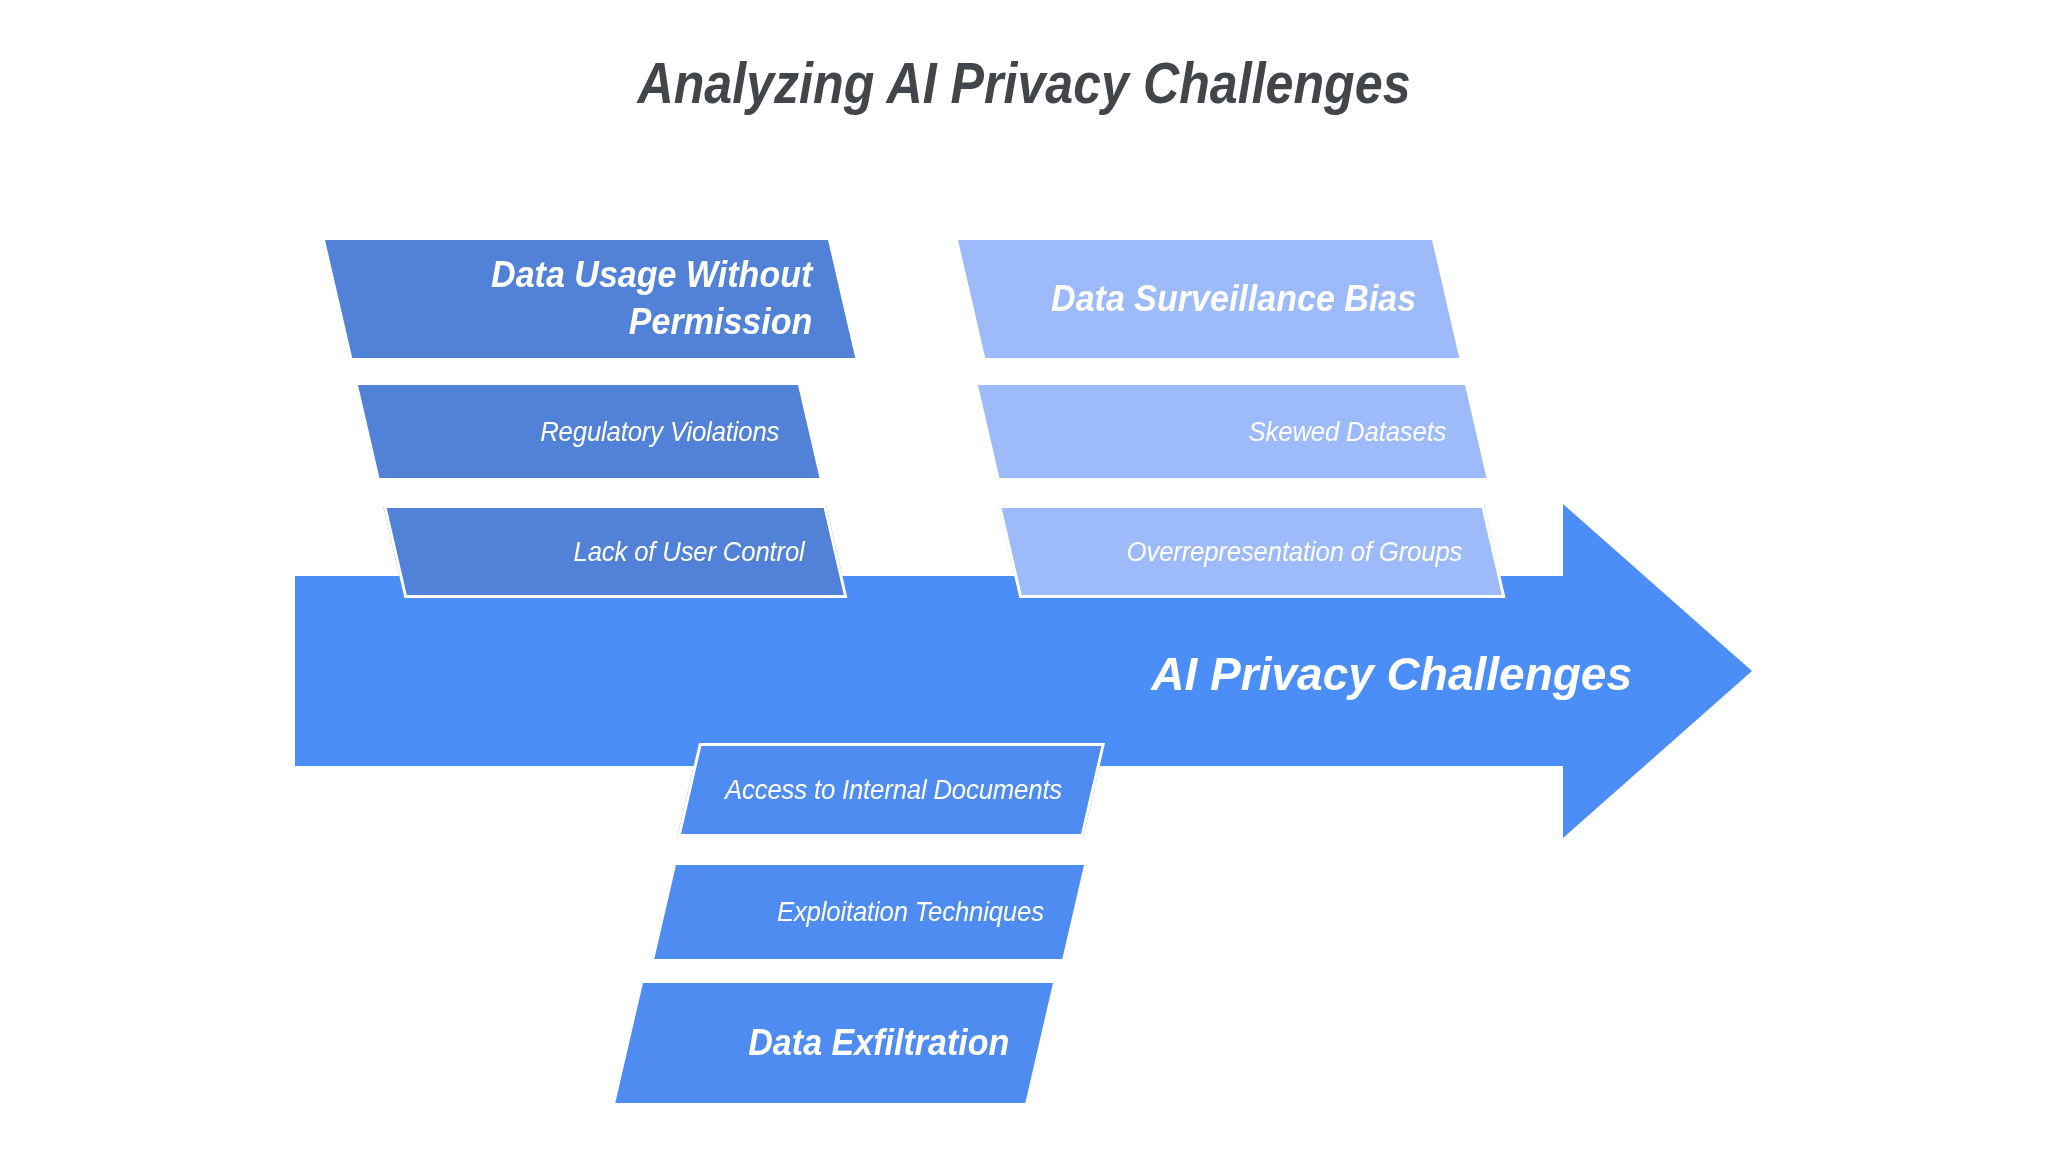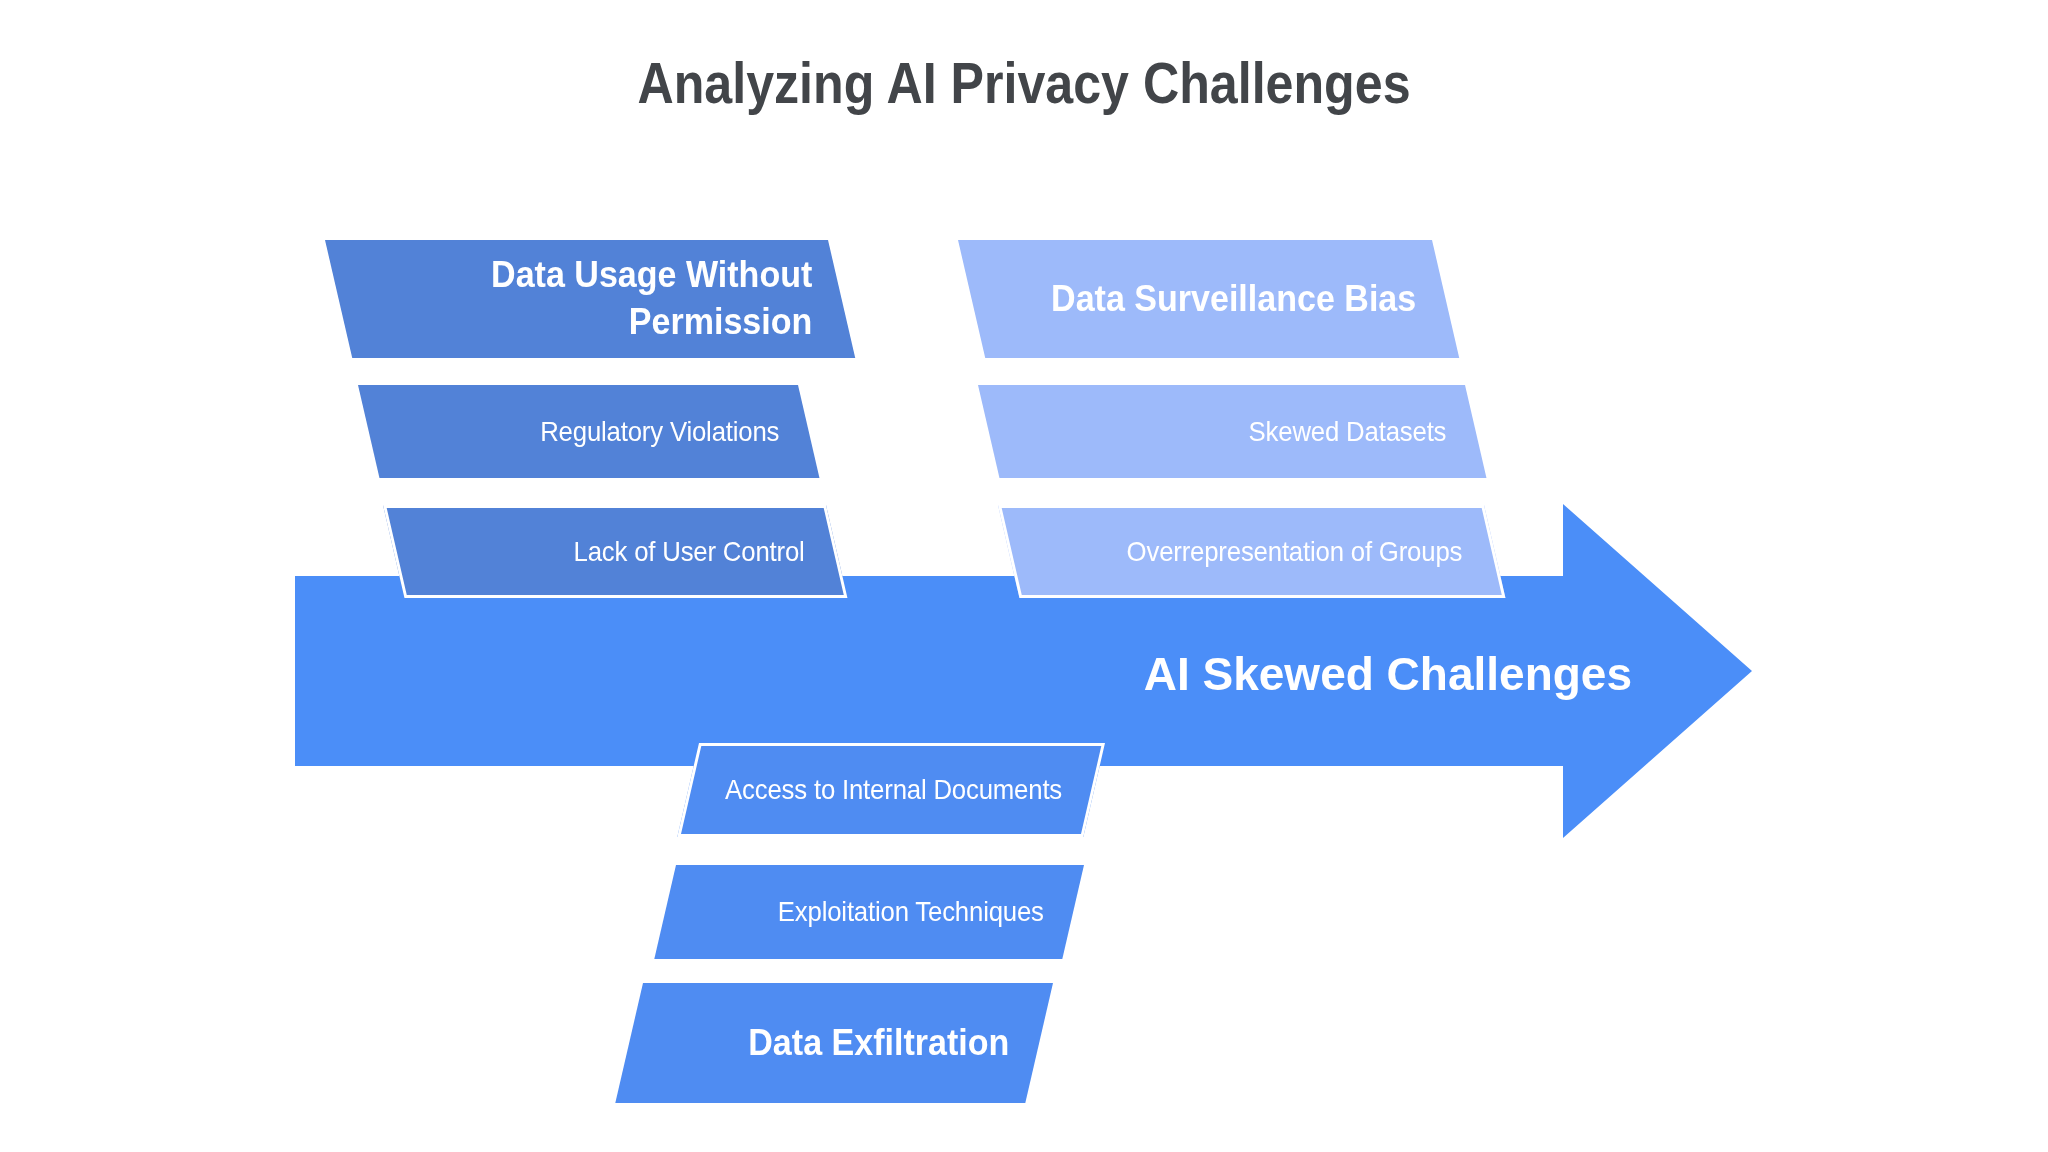--- a/index.html
+++ b/index.html
@@ -1,18 +1,19 @@
 <!DOCTYPE html>
 <html><head>
 <meta charset="utf-8">
 <style>
   html,body{margin:0;padding:0;background:#ffffff;}
   .canvas{
     position:relative;width:2048px;height:1152px;overflow:hidden;background:#ffffff;
     font-family:"Liberation Sans","DejaVu Sans",sans-serif;
+    font-style:italic;
   }
   .title{
     position:absolute;left:0;top:52px;width:100%;margin:0;
     text-align:center;font-size:57px;font-weight:bold;line-height:1.1;
     color:var(--title_text,#424549);
     transform:scaleX(0.88);transform-origin:50% 50%;
     white-space:nowrap;
   }
   .arrow-svg{position:absolute;left:0;top:0;width:2048px;height:1152px;z-index:1;}
   .arrow-label{
@@ -39,21 +40,21 @@
 <body>
 
 <div class="canvas" style="--background: #ffffff; --title_text: #424549; --box_text: #ffffff; --outline: #ffffff; --tier1: #5282d7; --tier2: #9dbafa; --tier3: #4f8cf2; --arrow: #4b8ef8;">
 
   <h1 class="title">Analyzing AI Privacy Challenges</h1>
 
   <svg class="arrow-svg" viewBox="0 0 2048 1152" xmlns="http://www.w3.org/2000/svg" aria-hidden="true">
     <polygon points="295,576 1563,576 1563,504 1752,671 1563,838 1563,766 295,766" fill="#4b8ef8"></polygon>
   </svg>
 
-  <div class="arrow-label">AI Skewed Challenges</div>
+  <div class="arrow-label">AI Privacy Challenges</div>
 
   <div id="boxes">
       <div class="pbox tier1 role-header" style="left: 325px; top: 240px; width: 503px; height: 118px; transform: skewX(13deg);">
         <span class="lbl" style="transform: skewX(-13deg) scaleX(0.92);">Data Usage Without
 Permission</span>
       </div>
       <div class="pbox tier1 role-item" style="left: 358px; top: 385px; width: 440px; height: 93px; transform: skewX(13deg);">
         <span class="lbl" style="transform: skewX(-13deg) scaleX(0.92);">Regulatory Violations</span>
       </div>
       <div class="pbox tier1 role-item outlined" style="left: 383px; top: 505px; width: 443px; height: 93px; transform: skewX(13deg);">

